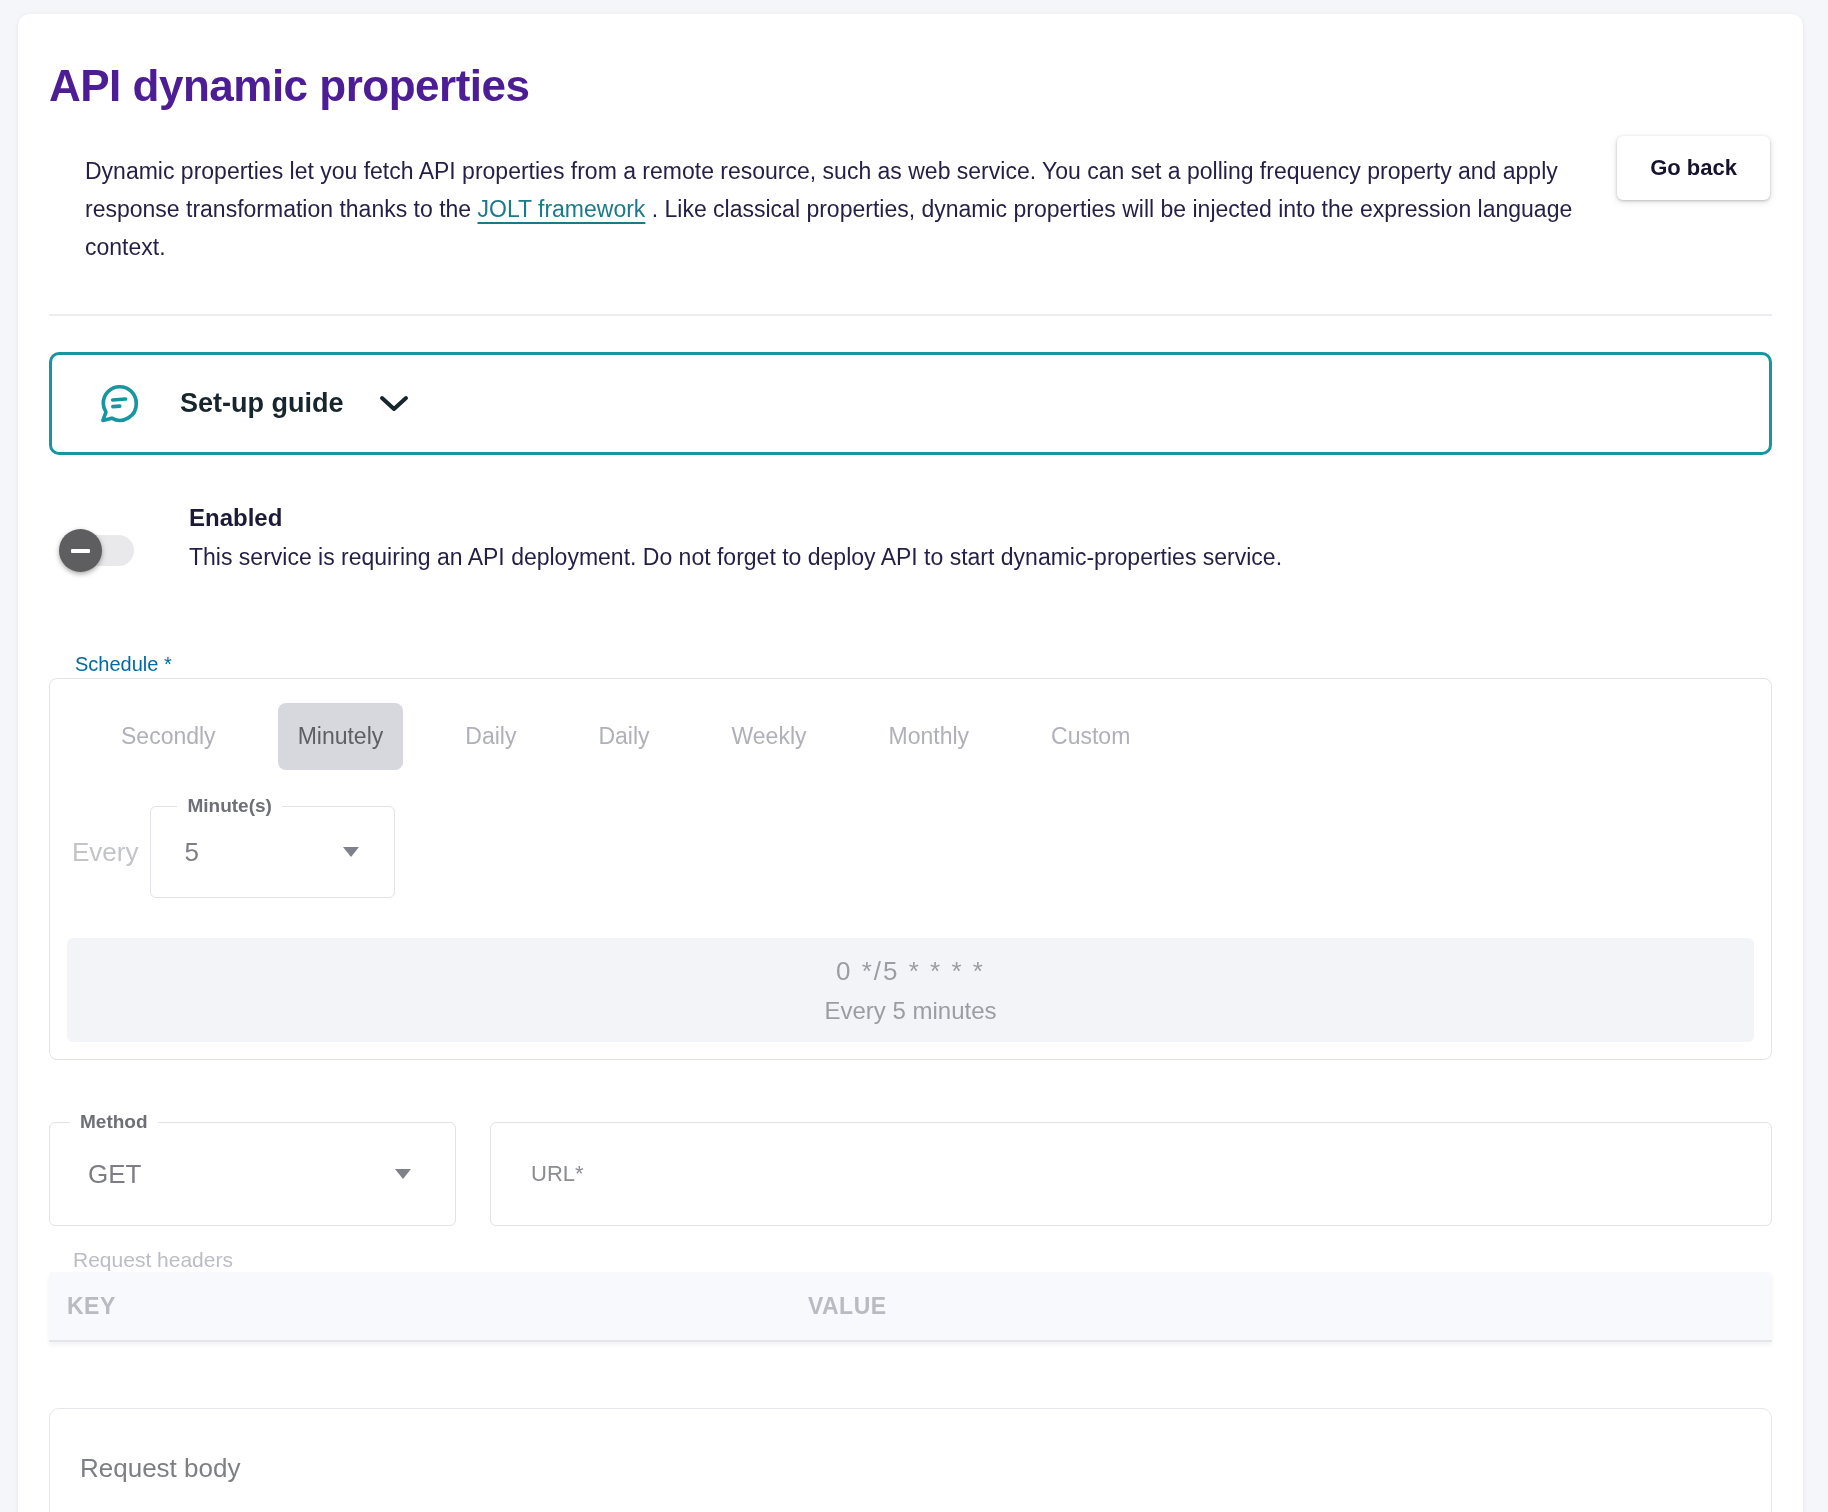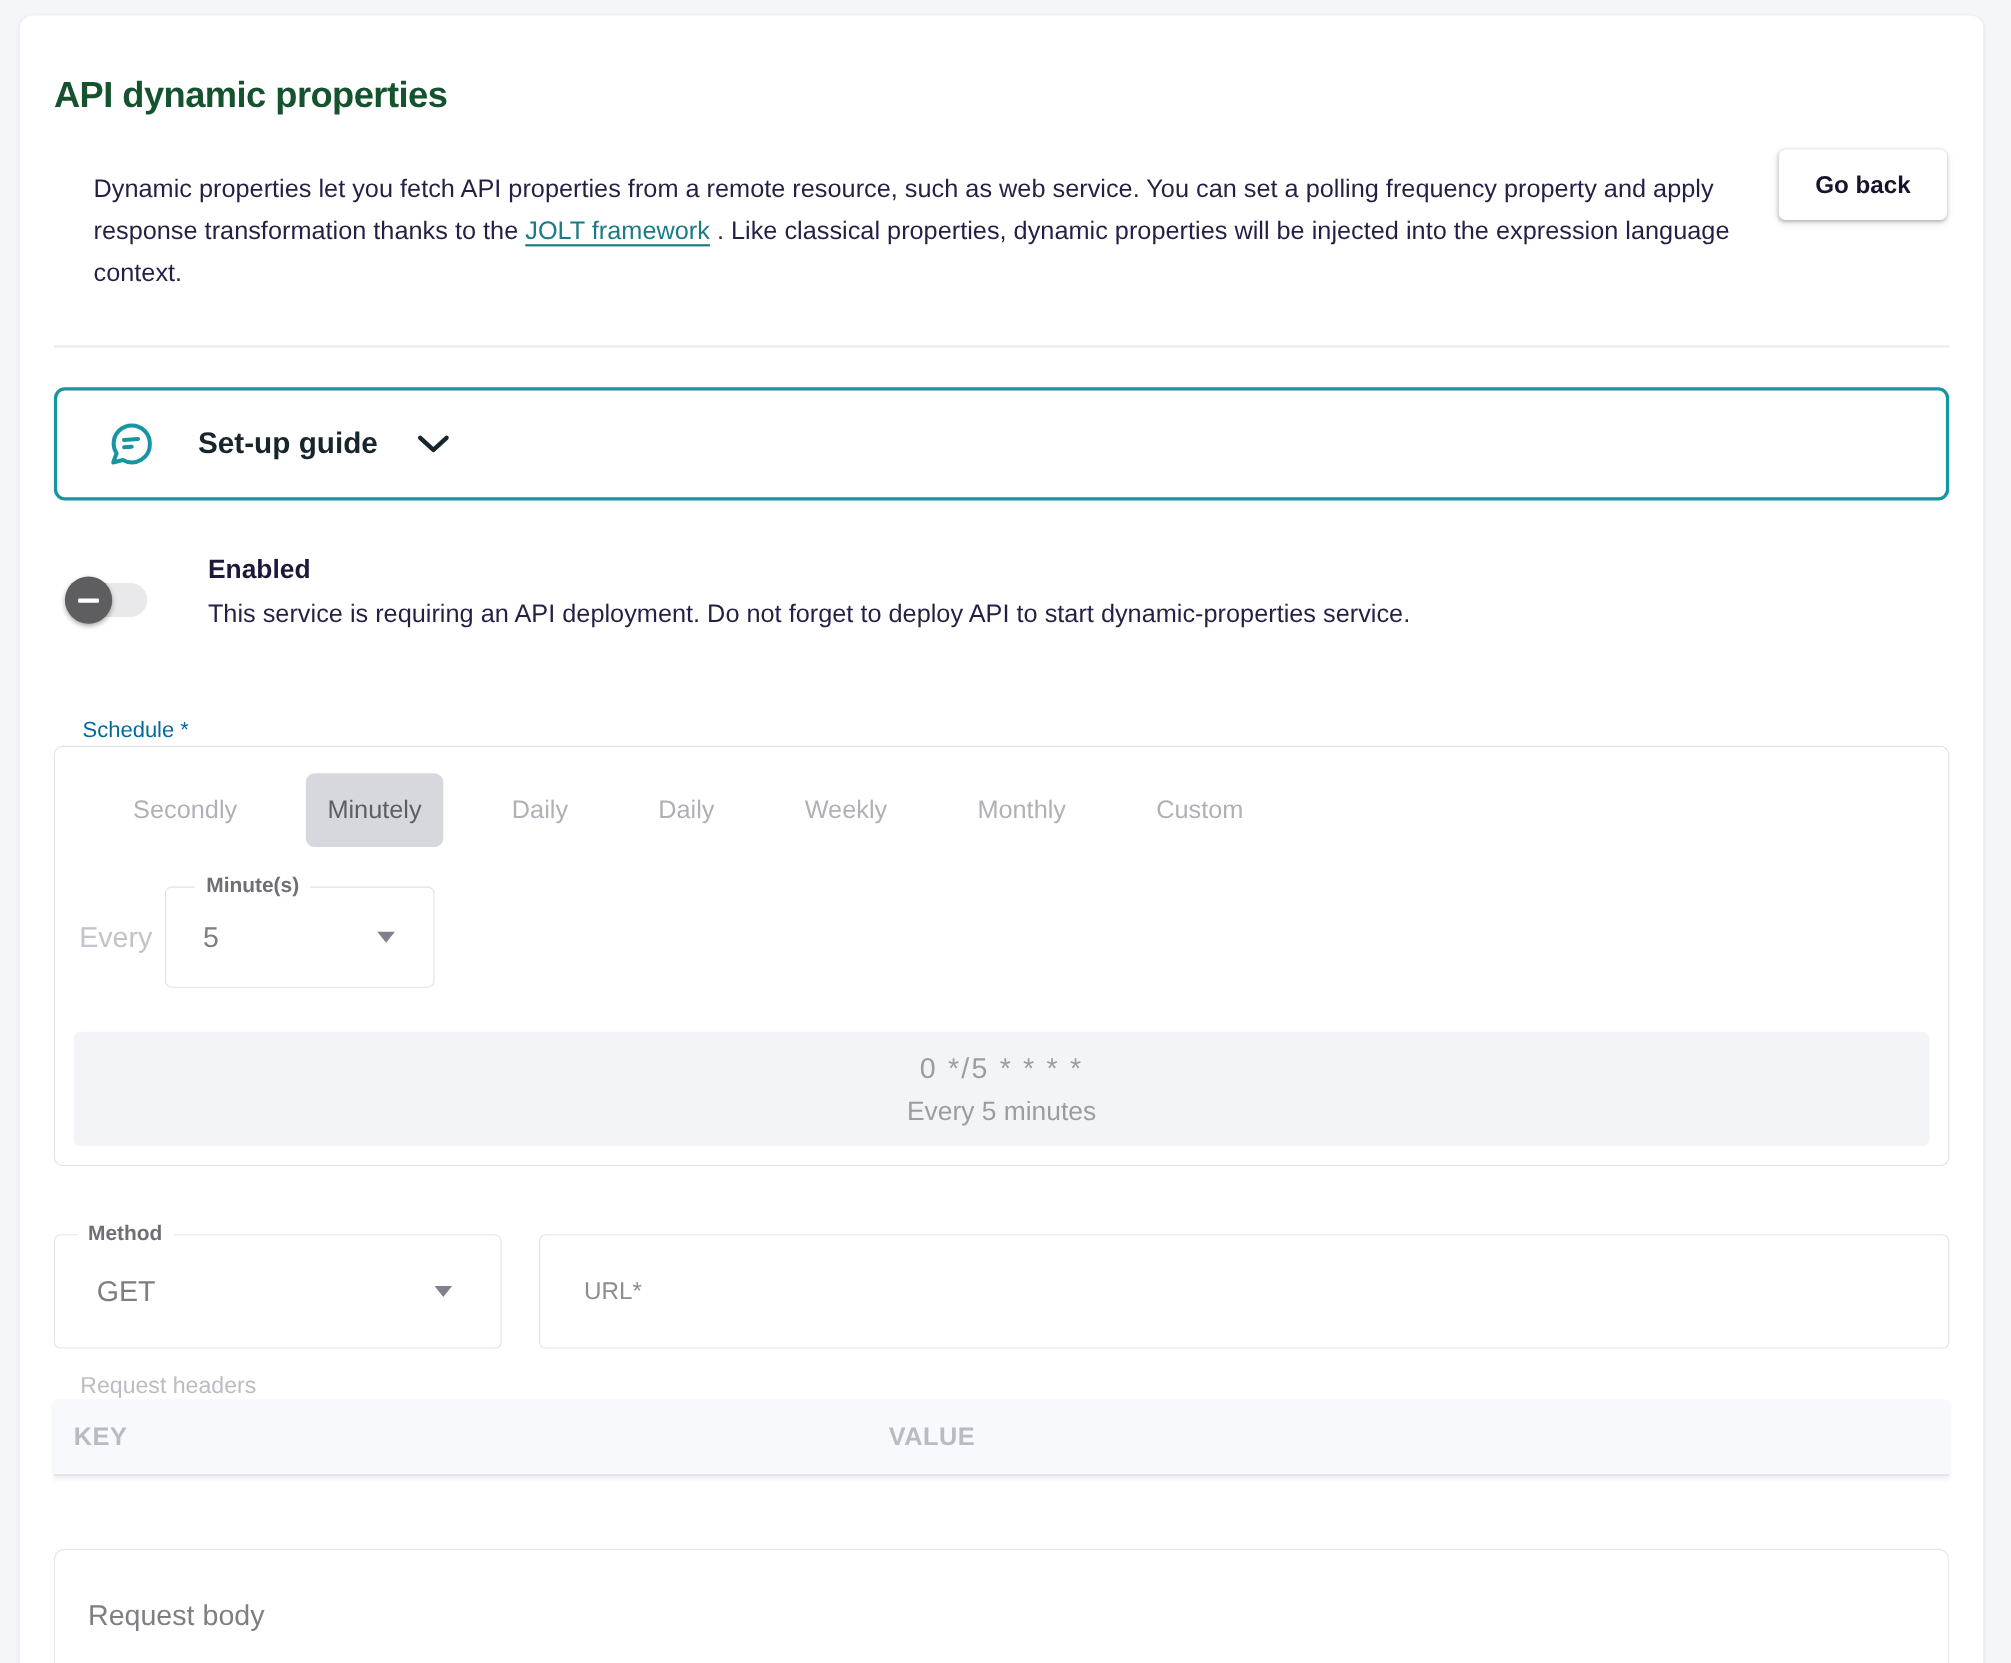--- a/index.html
+++ b/index.html
@@ -14,24 +14,24 @@
     position: absolute;
     left: 18px; top: 14px;
     width: 1785px; height: 1620px;
     background: #ffffff;
     border-radius: 12px;
     box-shadow: 0 1px 4px rgba(30,30,60,0.08);
     padding: 0 31px;
   }
   .page-title {
     margin-top: 46px;
-    font-size: 33px;
+    font-size: 44px;
     font-weight: 800;
     line-height: 52px;
-    color: #14532d;
+    color: #4c1d95;
     letter-spacing: -0.5px;
   }
   .header-row { position: relative; margin-top: 40px; }
   .description {
     max-width: 1500px;
     font-size: 23px;
     line-height: 38px;
     color: #241f44;
     margin-left: 36px;
   }
@@ -76,21 +76,21 @@
   .setup-label {
     margin-left: 38px;
     font-size: 27px;
     font-weight: 700;
     color: #17262d;
   }
   .setup-chevron { margin-left: 34px; display: flex; align-items: center; }
   .toggle-section {
     margin-top: 48px;
     display: flex;
-    align-items: center;
+    align-items: flex-end;
   }
   .toggle {
     position: relative;
     width: 110px;
     height: 46px;
     margin-top: 14px;
     cursor: pointer;
     flex: 0 0 110px;
   }
   .toggle-track {

